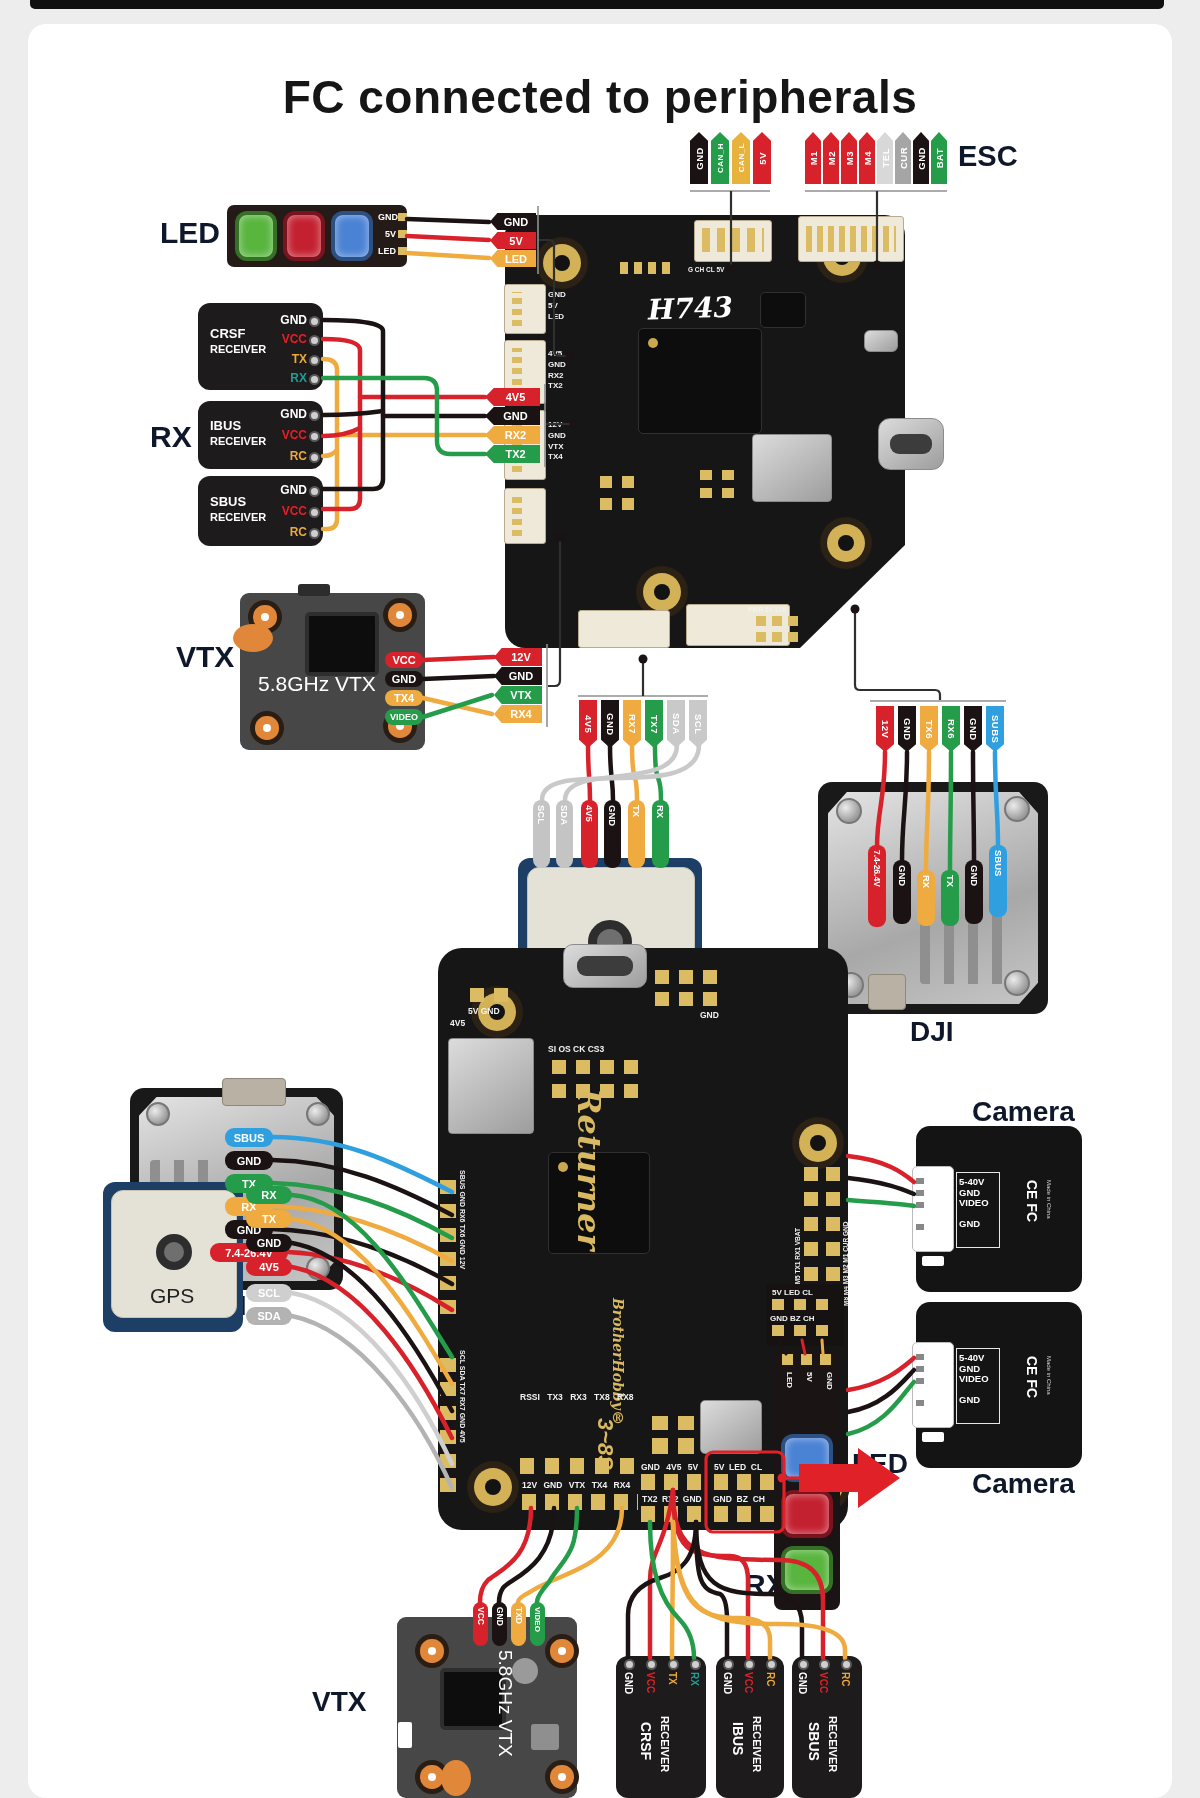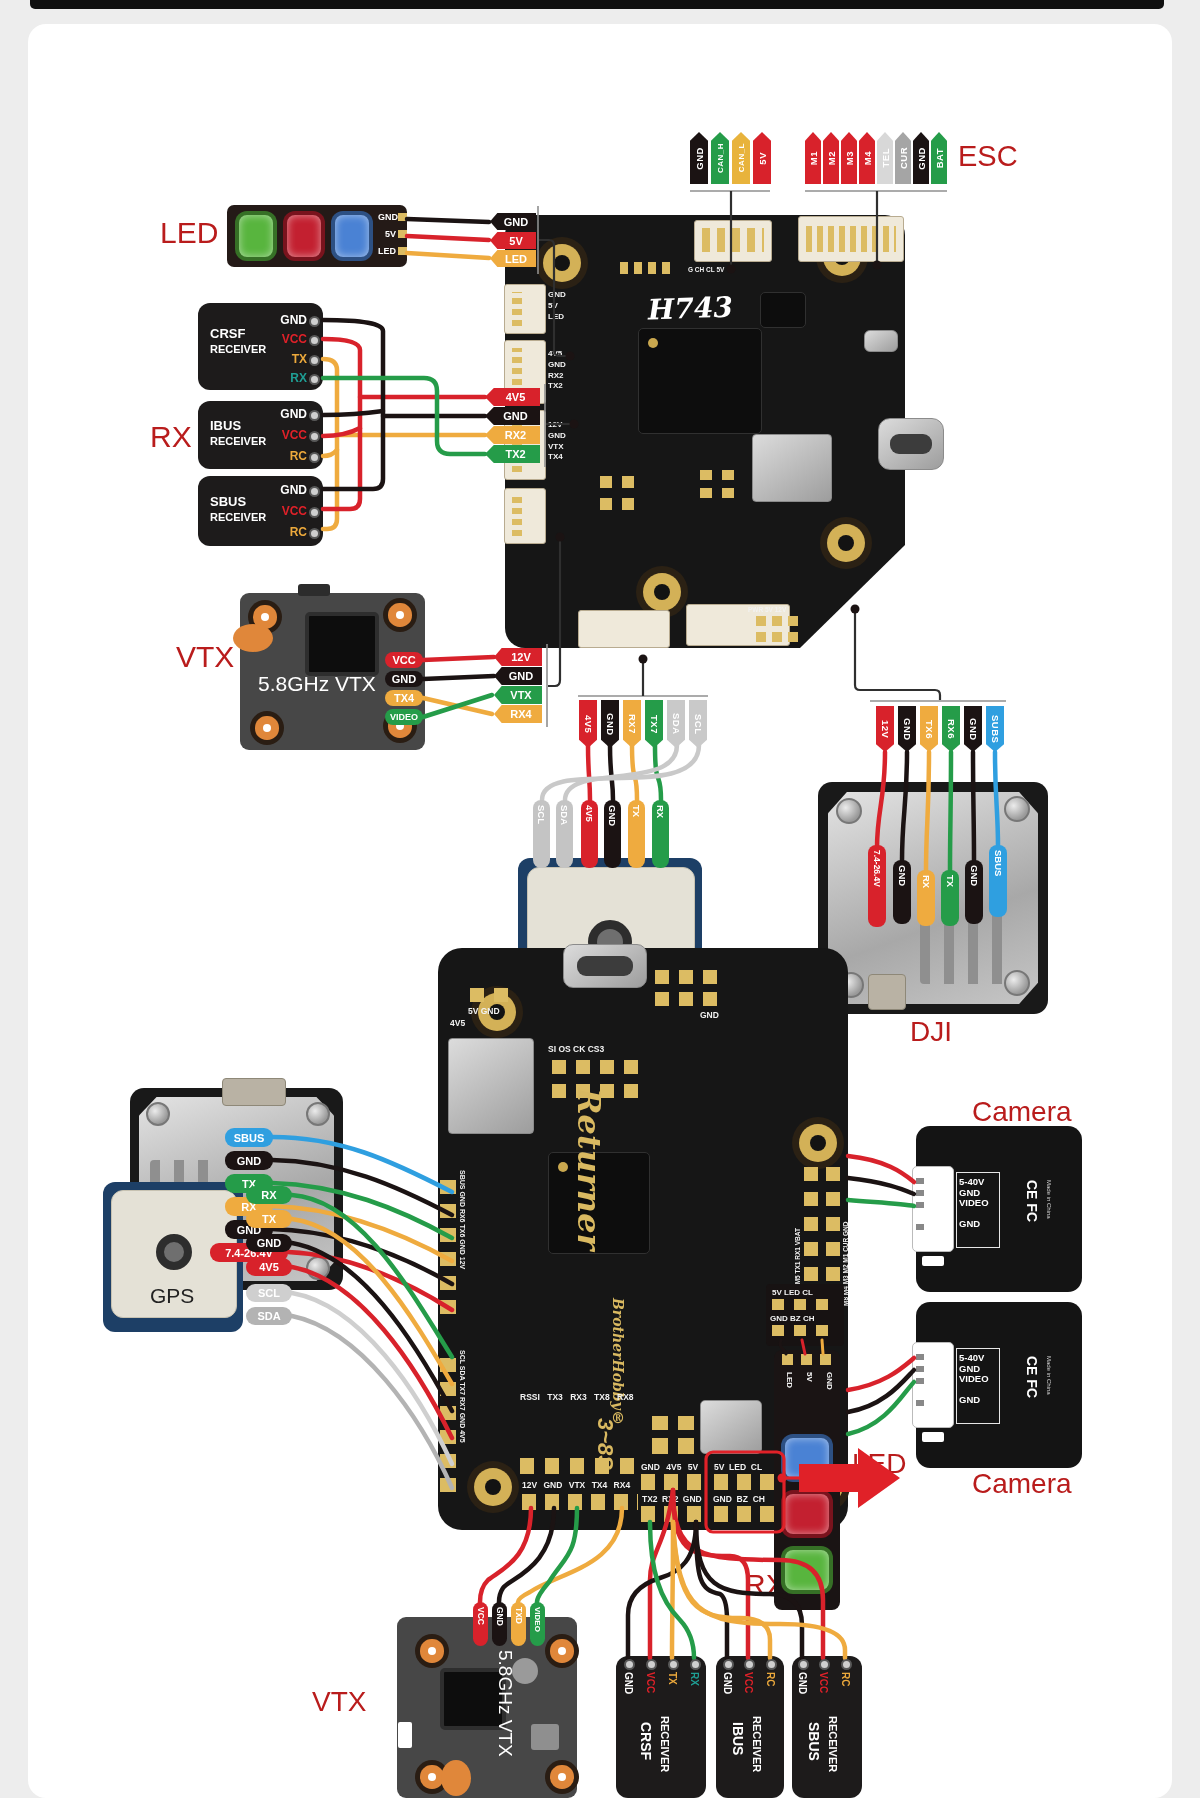--- a/index.html
+++ b/index.html
@@ -1,20 +1,20 @@
 <!DOCTYPE html>
 <html><head>
 <meta charset="utf-8">
 <style>
   html,body{margin:0;padding:0;background:#e9e9e9;}
   .stage{position:relative;width:1200px;height:1798px;background:#ededed;overflow:hidden;
          font-family:"Liberation Sans",sans-serif;}
   .ab{position:absolute;}
   .card{background:#fff;border-radius:18px;}
-  .lbl{color:#b91c1c;font-weight:400;}
+  .lbl{color:#0f172a;font-weight:700;}
   
   .fu,.fd{display:flex;align-items:center;justify-content:center;}
   .fu{clip-path:polygon(50% 0,100% 17%,100% 100%,0 100%,0 17%);}
   .fd{clip-path:polygon(0 0,100% 0,100% 83%,50% 100%,0 83%);}
   .fl{clip-path:polygon(0 50%,16% 0,100% 0,100% 100%,16% 100%);display:flex;align-items:center;justify-content:center;
       color:#fff;font-size:11px;font-weight:bold;padding-left:6px;box-sizing:border-box;}
   .fu span,.fd span{color:#fff;font-size:9.5px;font-weight:bold;letter-spacing:.5px;}
   .v90{writing-mode:vertical-rl;text-orientation:mixed;}
   .v270{writing-mode:vertical-rl;text-orientation:mixed;transform:rotate(180deg);}
   .hpill{border-radius:9px;color:#fff;font-size:11px;font-weight:bold;display:flex;align-items:center;justify-content:center;}
@@ -50,20 +50,21 @@
   .camtxt{border:1px solid #e6e6e6;color:#fff;}
   .camtxt span{display:block;font-size:9.5px;font-weight:bold;line-height:1.12;}
 </style>
 </head>
 <body>
 
 <div class="stage">
   <div class="ab card" style="left:28px;top:24px;width:1144px;height:1774px;"></div>
   <div class="ab" style="left:30px;top:0;width:1134px;height:9px;background:#101010;border-radius:0 0 5px 5px;"></div>
 
+  <div class="ab" style="left:0;top:70px;width:1200px;text-align:center;font-size:46px;font-weight:600;color:#161616;letter-spacing:.5px;">FC connected to peripherals</div>
 
   <div class="ab board" style="left:505px;top:215px;width:400px;height:433px;"></div>
   <div class="ab" style="left:800px;top:545px;width:105px;height:103px;background:#fff;clip-path:polygon(100% 0,100% 100%,0 100%);"></div>
   <div class="ab hole" style="left:536px;top:237px;width:52px;height:52px;"></div>
   <div class="ab hole" style="left:816px;top:231px;width:52px;height:52px;"></div>
   <div class="ab hole" style="left:636px;top:566px;width:52px;height:52px;"></div>
   <div class="ab hole" style="left:820px;top:517px;width:52px;height:52px;"></div>
   <div class="ab jst" style="left:694px;top:220px;width:76px;height:40px;"></div>
   <div class="ab pads" style="left:702px;top:228px;width:62px;height:24px;--w:8px;--s:15px;--h:24px;--v:24px;"></div>
   <div class="ab jst" style="left:798px;top:216px;width:104px;height:44px;"></div>

